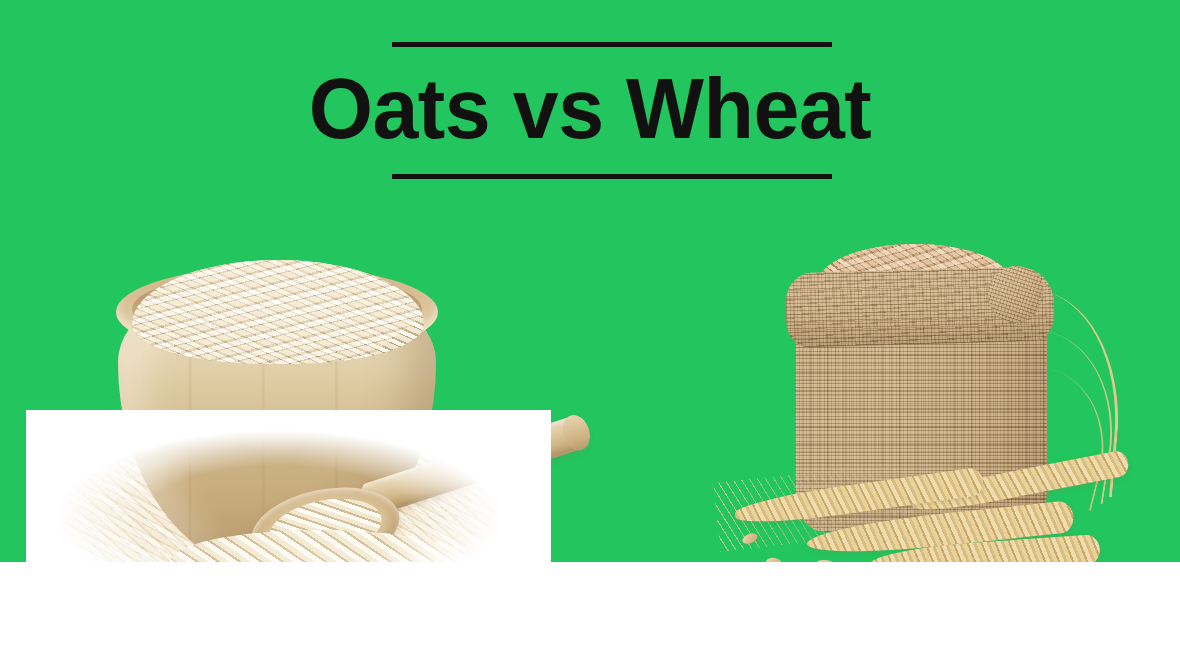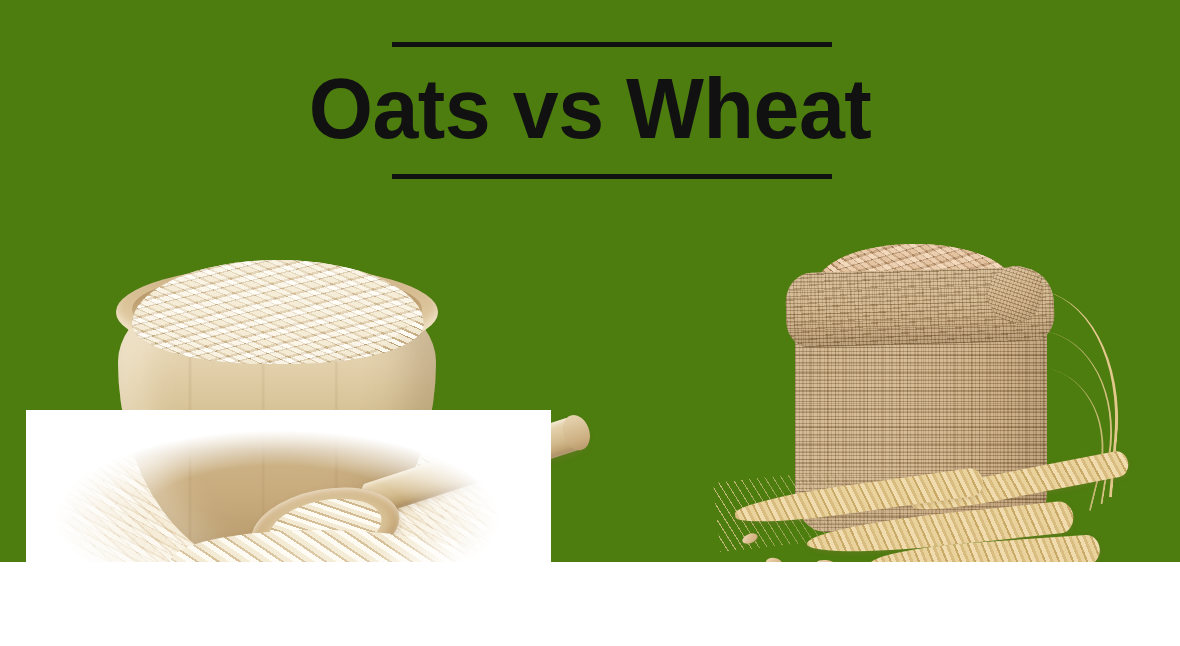--- a/index.html
+++ b/index.html
@@ -8,21 +8,21 @@
     padding: 0;
     background: #ffffff;
   }
   body {
     font-family: "Liberation Sans", sans-serif;
   }
   #stage {
     position: relative;
     width: 1180px;
     height: 562px;
-    background: #4d7c0f;
+    background: #22c55e;
     overflow: hidden;
   }
 
   
   .title-block {
     position: absolute;
     left: 0;
     top: 0;
     width: 1180px;
     height: 200px;

